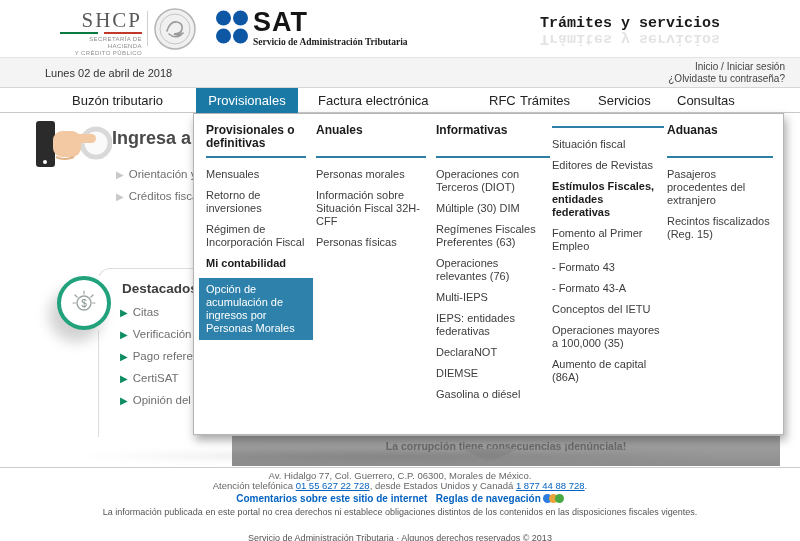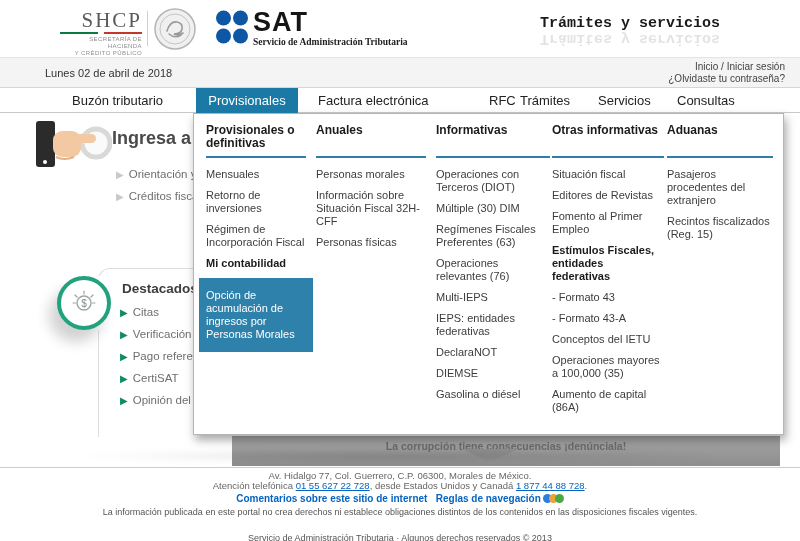--- a/index.html
+++ b/index.html
@@ -51,21 +51,21 @@
   .gbanner-shadow{position:absolute;left:70px;top:450px;width:660px;height:12px;z-index:0;border-radius:50%;
                   background:radial-gradient(ellipse at center,rgba(0,0,0,.16),rgba(0,0,0,0) 70%);filter:blur(3px);}
   
   .menu{position:absolute;left:193px;top:113px;width:591px;height:322px;background:#fff;z-index:10;
         border:1px solid #b5b5b5;box-shadow:2px 5px 9px rgba(0,0,0,.35);box-sizing:border-box;}
   .mcol{position:absolute;top:10px;}
   .mcol-t{font-size:12px;font-weight:bold;color:#1b1b1b;line-height:13px;min-height:30px;}
   .mcol-u{height:2px;background:#2e7fa6;margin:2px 0 10px 0;}
   .mitem{font-size:11px;color:#3c3c3c;line-height:13px;margin-bottom:8px;cursor:pointer;}
   .mitem.section{font-weight:bold;color:#1b1b1b;cursor:default;}
-  .mitem.highlight{background:#2d81aa;color:#fff;margin-left:-7px;padding:11px 7px;width:100%;box-sizing:content-box;}
+  .mitem.highlight{background:#2d81aa;color:#fff;margin-left:-7px;padding:5px 7px;width:100%;box-sizing:content-box;}
   .c1{left:12px;width:100px;} .c2{left:122px;width:110px;} .c3{left:242px;width:114px;}
   .c4{left:358px;width:112px;} .c5{left:473px;width:106px;}
   
   .fsep{position:absolute;left:0;top:467px;width:800px;height:1px;background:#ccc;}
   .fline{position:absolute;left:0;width:800px;text-align:center;}
   .f-addr{top:470px;font-size:9.5px;color:#666;}
   .f-phone{top:480px;font-size:9.5px;color:#666;}
   .f-phone a{color:#0563c1;text-decoration:underline;cursor:pointer;}
   .f-links{top:493px;font-size:10px;font-weight:bold;color:#0563c1;}
   .f-links span{cursor:pointer;}
@@ -192,26 +192,25 @@
       <div class="mitem">Regímenes Fiscales Preferentes (63)</div>
       <div class="mitem">Operaciones relevantes (76)</div>
       <div class="mitem">Multi-IEPS</div>
       <div class="mitem">IEPS: entidades federativas</div>
       <div class="mitem">DeclaraNOT</div>
       <div class="mitem">DIEMSE</div>
       <div class="mitem">Gasolina o diésel</div>
     </div>
 
     <div class="mcol c4">
-      <div class="mcol-t">Otras informativas</div>
       <div class="mcol-u"></div>
       <div class="mitem">Situación fiscal</div>
       <div class="mitem">Editores de Revistas</div>
+      <div class="mitem section">Estímulos Fiscales, entidades federativas</div>
       <div class="mitem">Fomento al Primer Empleo</div>
-      <div class="mitem section">Estímulos Fiscales, entidades federativas</div>
       <div class="mitem">- Formato 43</div>
       <div class="mitem">- Formato 43-A</div>
       <div class="mitem">Conceptos del IETU</div>
       <div class="mitem">Operaciones mayores a 100,000 (35)</div>
       <div class="mitem">Aumento de capital (86A)</div>
     </div>
 
     <div class="mcol c5">
       <div class="mcol-t">Aduanas</div>
       <div class="mcol-u"></div>

